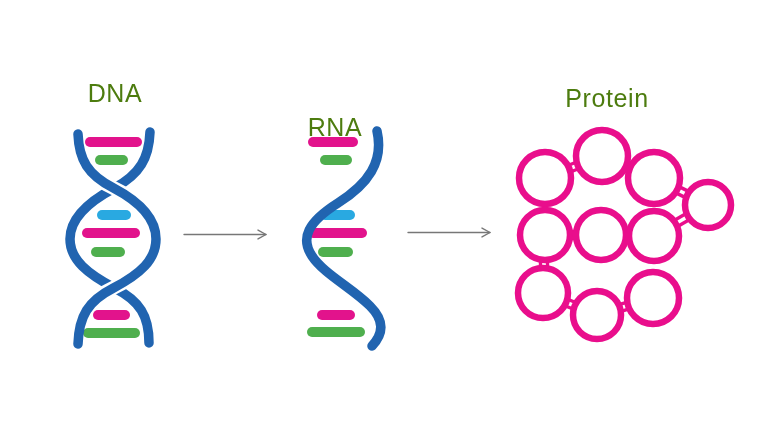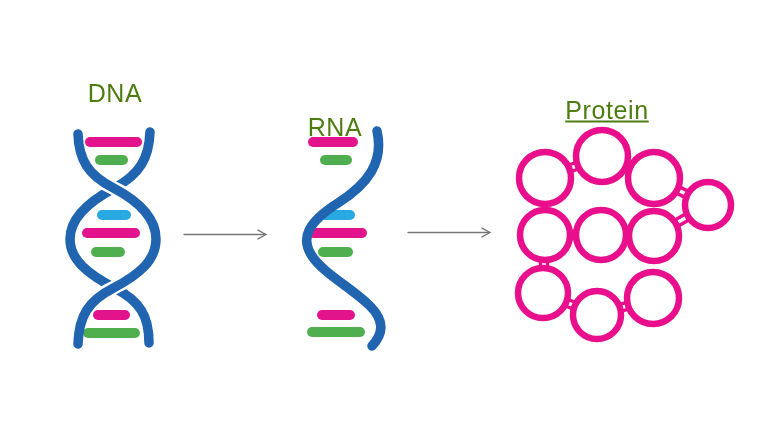--- a/index.html
+++ b/index.html
@@ -28,21 +28,21 @@
     position: absolute;
     transform: translate(-50%, -50%);
     font-size: 25px;
     font-weight: 500;
     letter-spacing: 0.6px;
     color: #4d7c0f;
     white-space: nowrap;
   }
   #label-dna     { left: 115px; top: 93px; }
   #label-rna     { left: 335px; top: 93px; margin-top: 34px; }
-  #label-protein { left: 607px; top: 110px; text-decoration: underline; }
+  #label-protein { left: 607px; top: 98px; }
 </style>
 </head>
 <body>
 
 <div class="canvas">
 
   <svg id="diagram" width="768" height="436" viewBox="0 0 768 436">
     <g id="g-dna">
         <rect x="85" y="137" width="57" height="10" rx="5" fill="#E2138C"></rect>
         <rect x="95" y="155" width="33" height="10" rx="5" fill="#4FAF4E"></rect>

